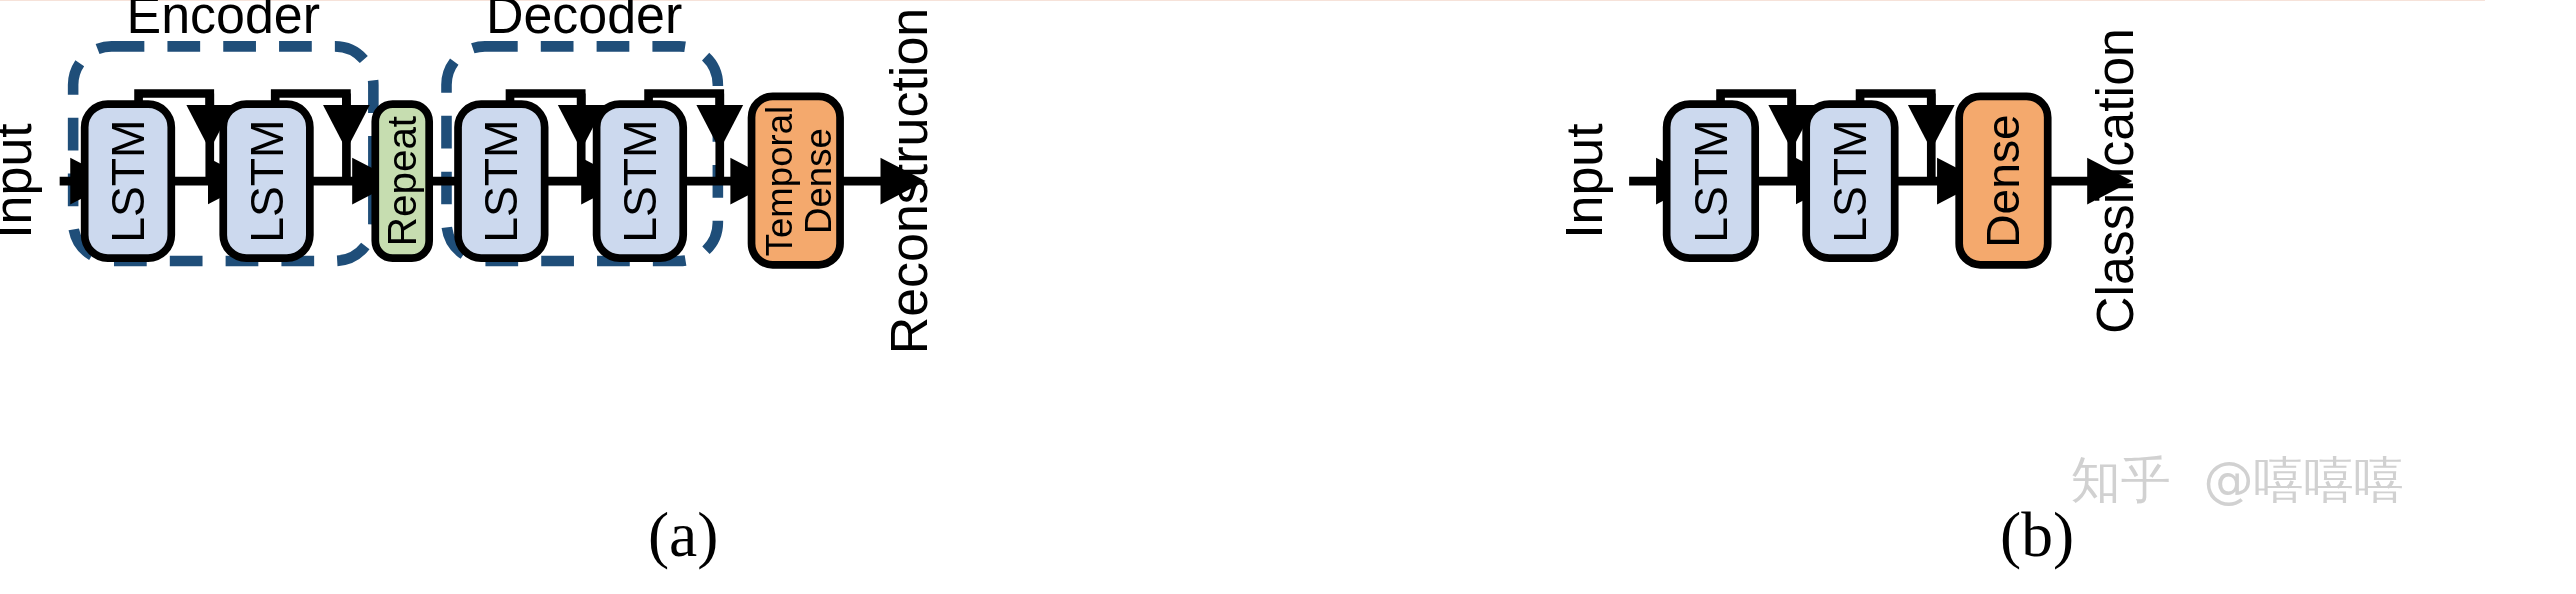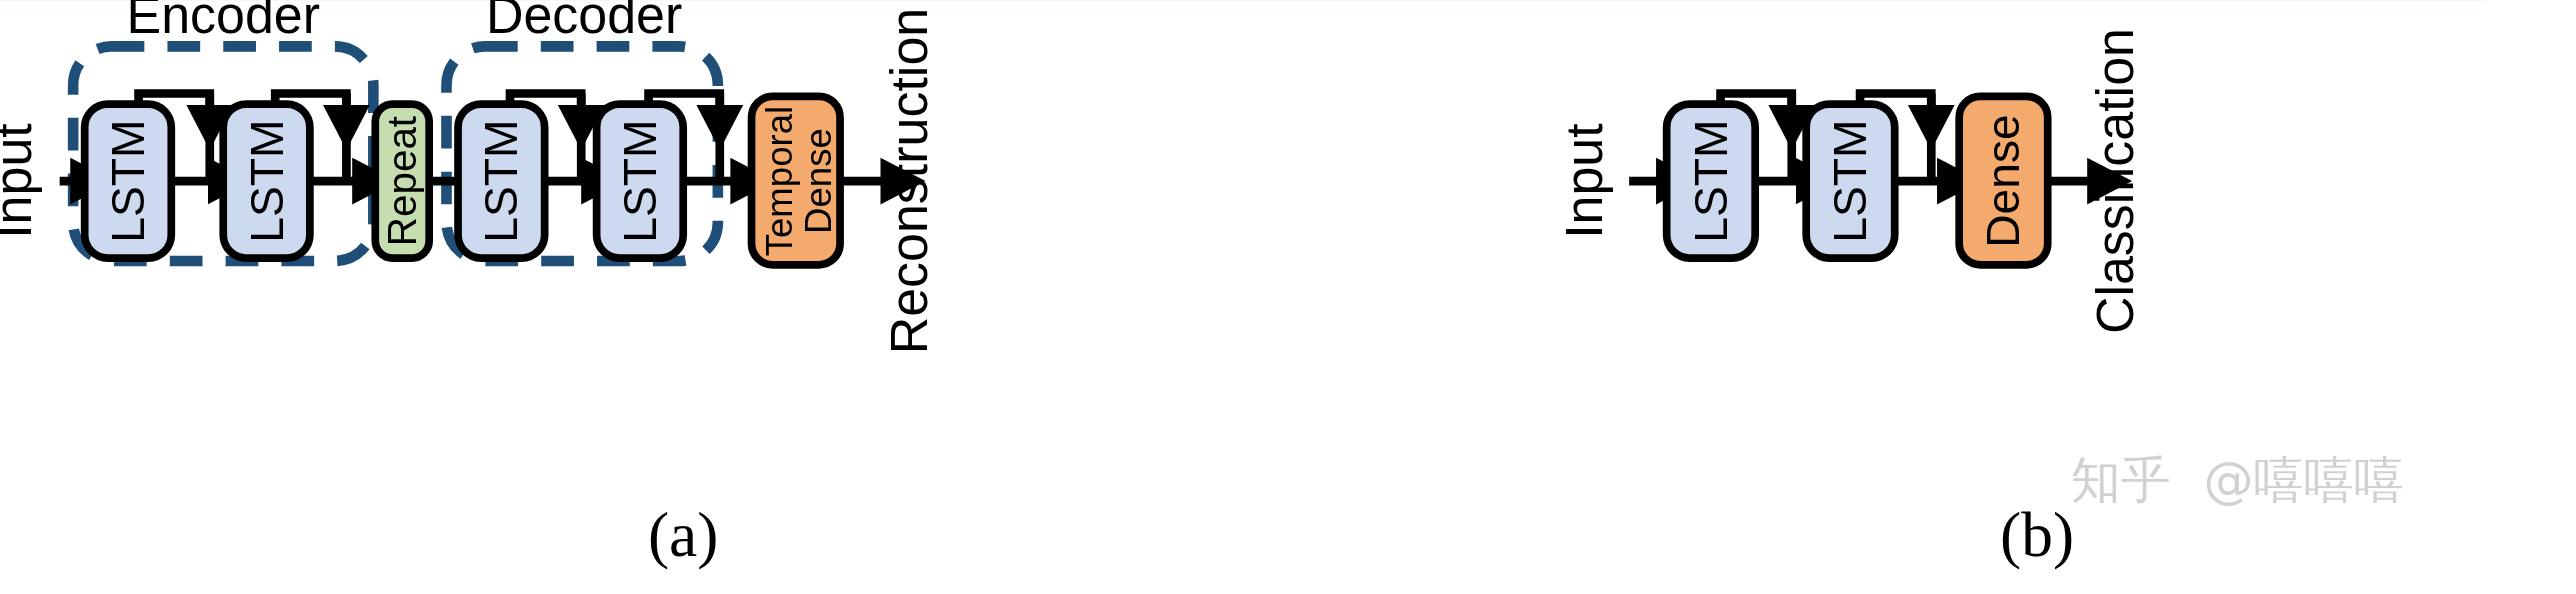--- a/index.html
+++ b/index.html
@@ -10,21 +10,21 @@
   body {
     width: 2576px;
     height: 595px;
     font-family: "Liberation Sans", sans-serif;
     overflow: hidden;
   }
   #figure {
     position: relative;
     width: 2485px;
     height: 595px;
-    background: #fdba74;
+    background: #c2410c;
   }
   svg.diagram {
     position: absolute;
     top: 0;
     left: 0;
     width: 2576px;
     height: 595px;
   }
   .blk-label {
     font-family: "Liberation Sans", sans-serif;

